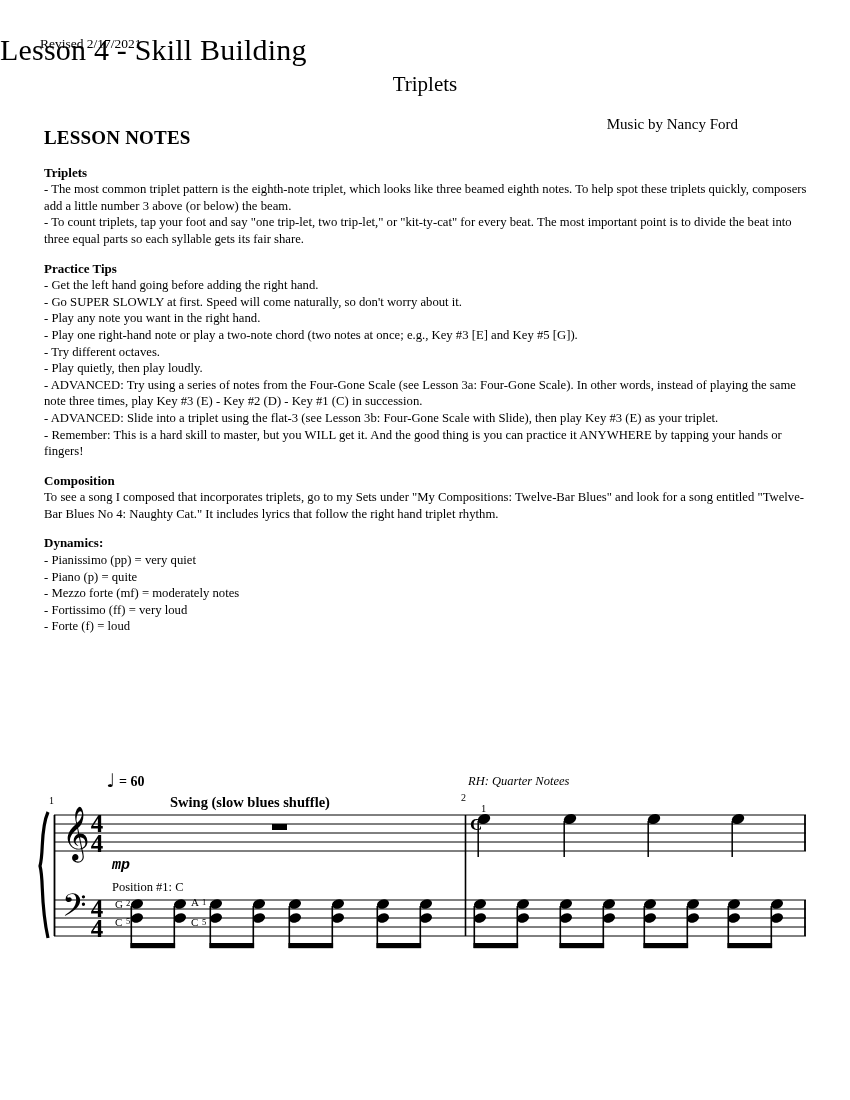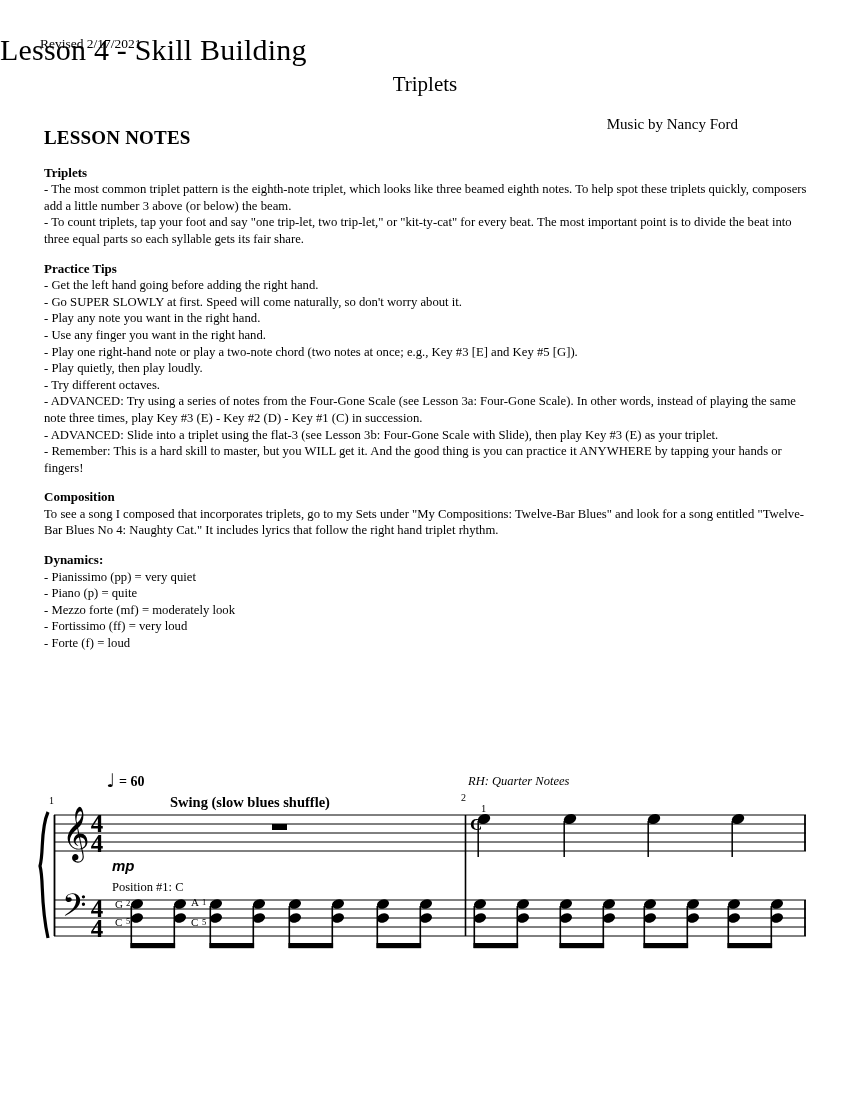--- a/index.html
+++ b/index.html
@@ -134,21 +134,21 @@
     top: 43px;
     font-size: 10.5px;
   }
   .dyn-mp {
     position: absolute;
     left: 112px;
     top: 97px;
     font-style: italic;
     font-weight: bold;
     font-size: 15px;
-    font-family: Liberation Sans, sans-serif;
+    font-family: Liberation Mono, monospace;
   }
   .position-label {
     position: absolute;
     left: 112px;
     top: 120px;
     font-size: 12.5px;
     white-space: nowrap;
     text-align: right;
   }
   svg.score { position: absolute; left: 0; top: 0; }
@@ -170,37 +170,36 @@
     <div class="gap-lg"></div>
     <div class="sec-head">Triplets</div>
     <div class="para">- The most common triplet pattern is the eighth-note triplet, which looks like three beamed eighth notes.  To help spot these triplets quickly, composers add a little number 3 above (or below) the beam.</div>
     <div class="para">- To count triplets, tap your foot and say "one trip-let, two trip-let," or "kit-ty-cat" for every beat.  The most important point is to divide the beat into three equal parts so each syllable gets its fair share.</div>
 
     <div class="gap-md"></div>
     <div class="sec-head">Practice Tips</div>
     <div class="line">- Get the left hand going before adding the right hand.</div>
     <div class="line">- Go SUPER SLOWLY at first.  Speed will come naturally, so don't worry about it.</div>
     <div class="line">- Play any note you want in the right hand.</div>
-    <div class="line">- Use any finger you want in the right hand.</div>
     <div class="line">- Play one right-hand note or play a two-note chord (two notes at once; e.g., Key #3 [E] and Key #5 [G]).</div>
+    <div class="line">- Try different octaves.</div>
     <div class="line">- Play quietly, then play loudly.</div>
-    <div class="line">- Try different octaves.</div>
     <div class="para">- ADVANCED: Try using a series of notes from the Four-Gone Scale (see Lesson 3a: Four-Gone Scale).  In other words, instead of playing the same note three times, play Key #3 (E) - Key #2 (D) - Key #1 (C) in succession.</div>
     <div class="para">- ADVANCED: Slide into a triplet using the flat-3 (see Lesson 3b: Four-Gone Scale with Slide), then play Key #3 (E) as your triplet.</div>
     <div class="para">- Remember: This is a hard skill to master, but you WILL get it.  And the good thing is you can practice it ANYWHERE by tapping your hands or fingers!</div>
 
     <div class="gap-md"></div>
     <div class="sec-head">Composition</div>
     <div class="para">To see a song I composed that incorporates triplets, go to my Sets under "My Compositions: Twelve-Bar Blues" and look for a song entitled "Twelve-Bar Blues No 4: Naughty Cat."  It includes lyrics that follow the right hand triplet rhythm.</div>
 
     <div class="gap-md"></div>
     <div class="sec-head">Dynamics:</div>
     <div class="line">- Pianissimo (pp) = very quiet</div>
     <div class="line">- Piano (p) = quite</div>
-    <div class="line">- Mezzo forte (mf) = moderately look</div>
+    <div class="line">- Mezzo forte (mf) = moderately notes</div>
     <div class="line">- Fortissimo (ff) = very loud</div>
     <div class="line">- Forte (f) = loud</div>
   </div>
 
   <div class="music">
 
     <div class="tempo">
       <span class="qn-glyph">♩</span>
       <span>= 60</span>
     </div>

